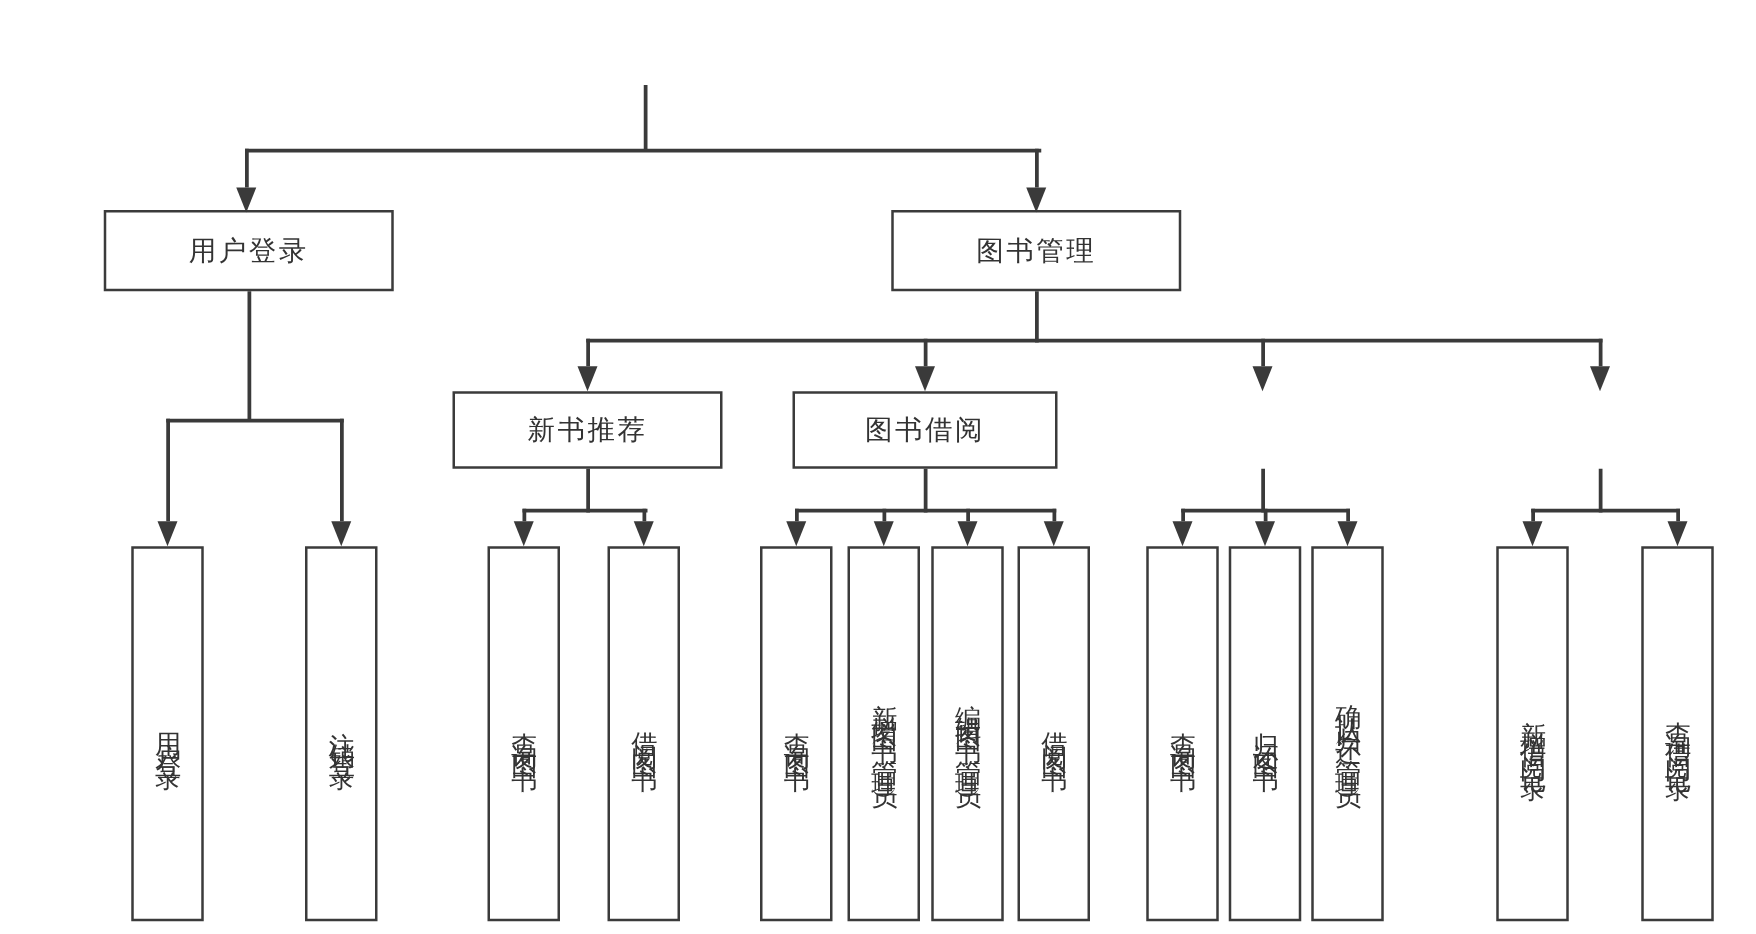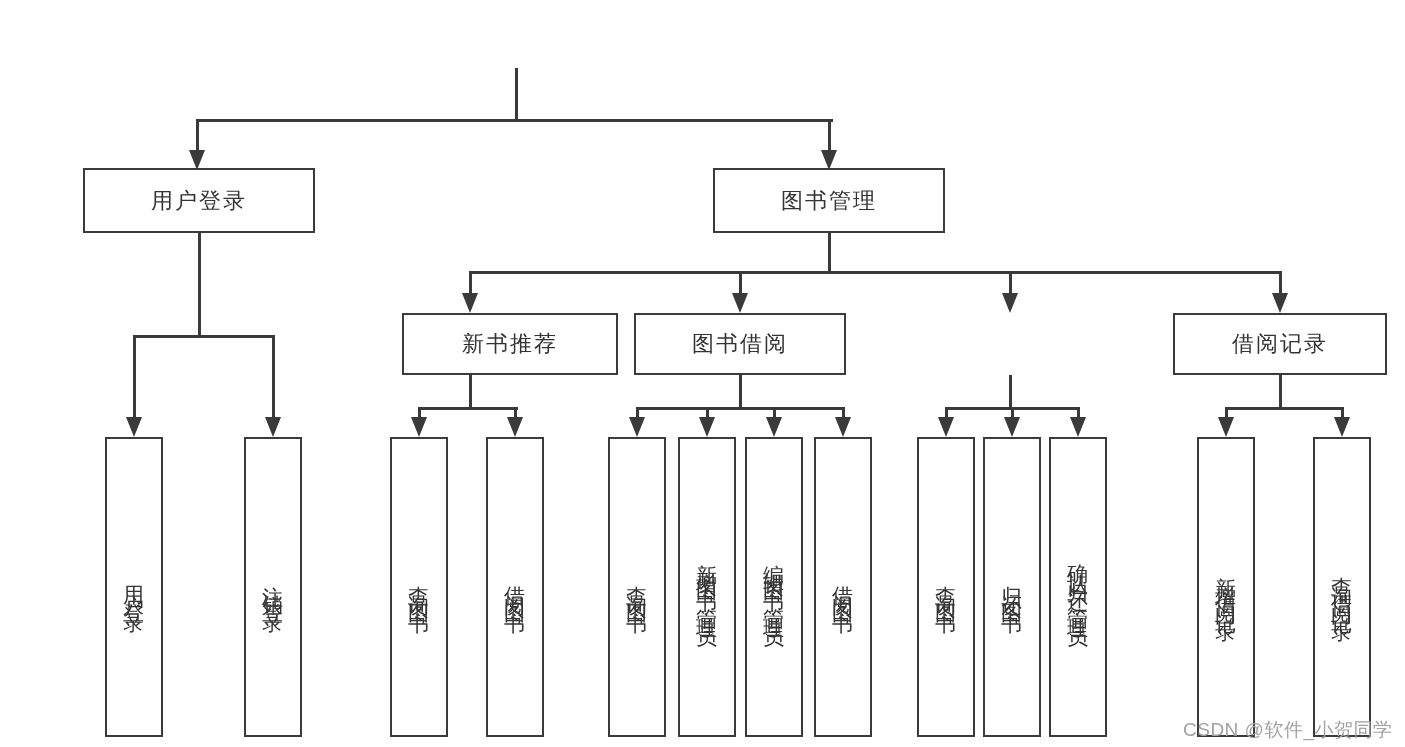--- a/index.html
+++ b/index.html
@@ -56,28 +56,25 @@
 <div id="canvas">
 
 
   <div class="box" style="left:83px;top:168px;width:232px;height:65px;">
     <span>用户登录</span>
   </div>
   <div class="box" style="left:713px;top:168px;width:232px;height:65px;">
     <span>图书管理</span>
   </div>
 
-  <div class="box" style="left:362px;top:313px;width:216px;height:62px;margin-left:40px;">
+  <div class="box" style="left:362px;top:313px;width:216px;height:62px;">
     <span>新书推荐</span>
   </div>
   <div class="box" style="left:634px;top:313px;width:212px;height:62px;text-align:right;">
     <span>图书借阅</span>
-  </div>
-  <div class="box" style="left:1173px;top:313px;width:214px;height:62px;">
-    <span>借阅记录</span>
   </div>
 
   <div class="box vbox" style="left:105px;top:437px;width:58px;height:300px;">
     <span class="vtext">用户登录</span>
   </div>
   <div class="box vbox" style="left:244px;top:437px;width:58px;height:300px;">
     <span class="vtext">注销登录</span>
   </div>
 
   <div class="box vbox" style="left:390px;top:437px;width:58px;height:300px;">
@@ -169,15 +166,14 @@
   <div class="vline" style="left:1076.5px;top:407px;height:10px;"></div>
   <div class="arw" style="left:1070px;top:417px;"></div>
 
   <div class="vline" style="left:1278.5px;top:375px;height:35px;"></div>
   <div class="hline" style="left:1224.5px;top:407px;width:119px;"></div>
   <div class="vline" style="left:1224.5px;top:407px;height:10px;"></div>
   <div class="arw" style="left:1218px;top:417px;"></div>
   <div class="vline" style="left:1340.5px;top:407px;height:10px;"></div>
   <div class="arw" style="left:1334px;top:417px;"></div>
 
-  <div class="watermark">CSDN @软件_小贺同学</div>
 
 </div>
 
 </body></html>

